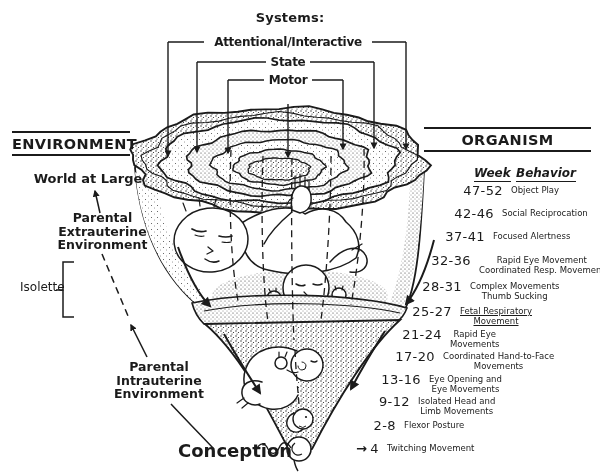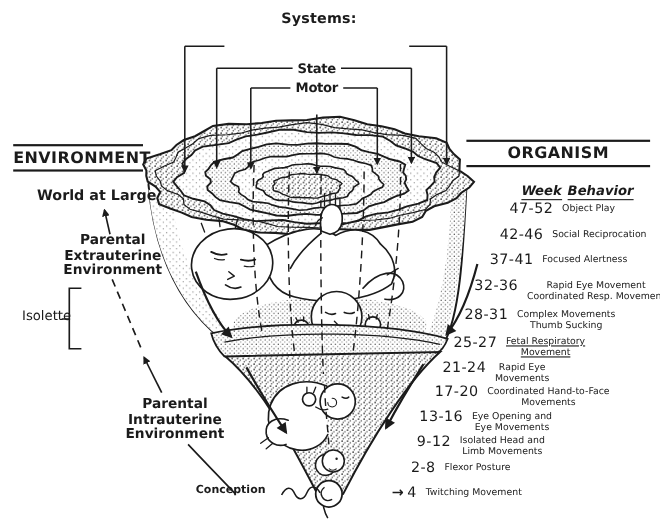--- a/index.html
+++ b/index.html
@@ -166,33 +166,34 @@
       <path d="M102,254 L128,316" stroke-dasharray="7,5"></path>
       <path d="M147,357 L131,325" marker-end="url(#ah)"></path>
       <path d="M214,449 C197,431 184,418 171,404"></path>
       <path d="M256,450 c4,-8 9,-8 12,-1 c3,6 8,6 11,-1 c3,-7 8,-7 12,0" stroke-width="1.4"></path>
       <path d="M74,262 H63 V317 H74 M56,290 H63"></path>
     </g>
   </svg>
 
   <div class="abs sys-title ctr" style="left:240px;top:10px;width:100px;">Systems:</div>
 
+  <div class="abs sys-label ctr" style="left:188px;top:35px;width:200px;">Attentional/Interactive</div>
   <div class="abs sys-label ctr" style="left:238px;top:55px;width:100px;">State</div>
   <div class="abs sys-label ctr" style="left:238px;top:73px;width:100px;">Motor</div>
 
   <div class="abs hdr ctr" style="left:12px;top:131px;width:118px;">ENVIRONMENT</div>
   <div class="abs ctr b" style="left:28px;top:171px;width:120px;font-size:13px;">World at Large</div>
   <div class="abs envlbl ctr" style="left:40px;top:211px;width:125px;">Parental
 Extrauterine
 Environment</div>
   <div class="abs small" style="left:20px;top:280px;">Isolette</div>
   <div class="abs envlbl ctr" style="left:94px;top:360px;width:130px;">Parental
 Intrauterine
 Environment</div>
-  <div class="abs b" style="left:178px;top:440px;font-size:10px;">Conception</div>
+  <div class="abs b" style="left:178px;top:440px;font-size:18px;">Conception</div>
 
   <div class="abs hdr ctr" style="left:424px;top:127px;width:167px;">ORGANISM</div>
   <span class="abs colhead" style="left:474px;top:166px;">Week</span>
   <span class="abs colhead" style="left:516px;top:166px;">Behavior</span>
 
   <div id="organism-rows">
       <span class="wk" style="left: 433px; top: 183px;">47-52</span>
       <span class="bhv" style="left: 511px; top: 186px;">Object Play</span>
       <span class="wk" style="left: 424px; top: 206px;">42-46</span>
       <span class="bhv" style="left: 502px; top: 209px;">Social Reciprocation</span>

